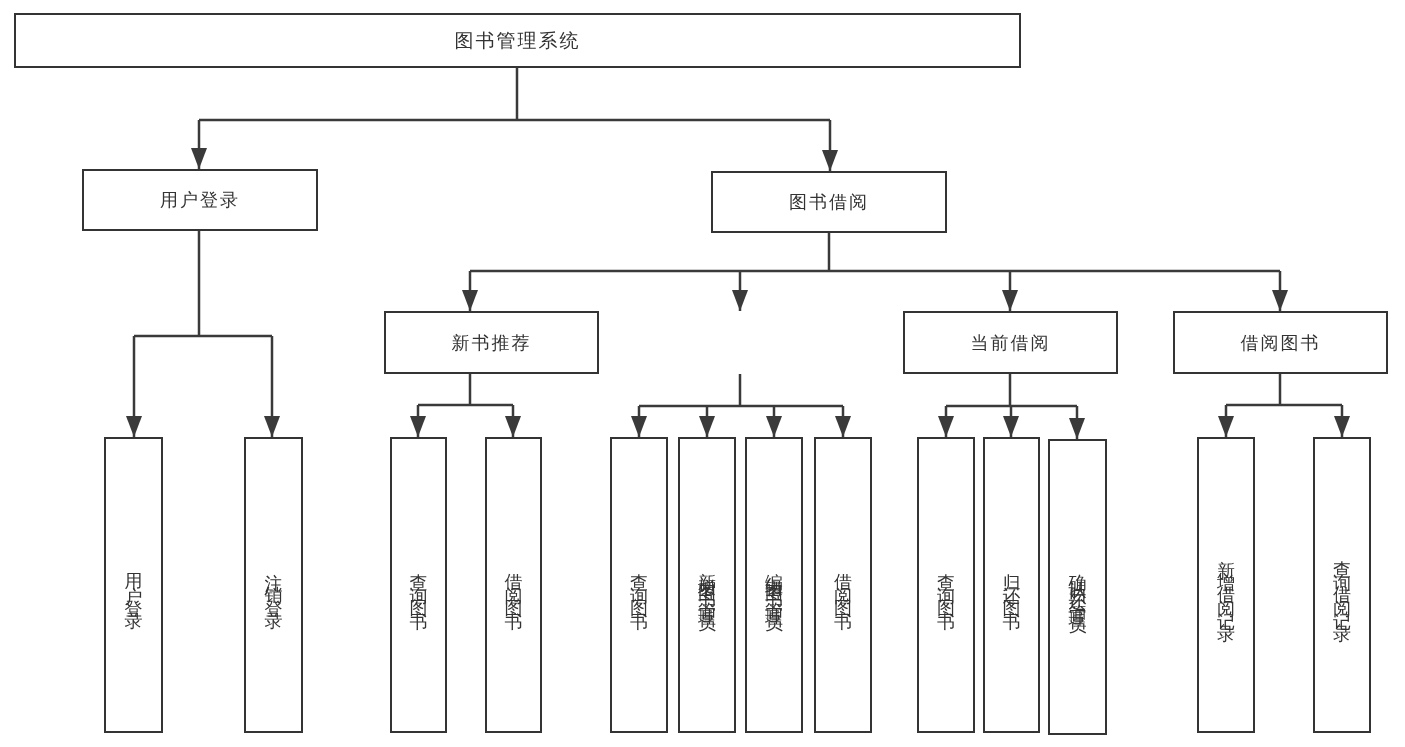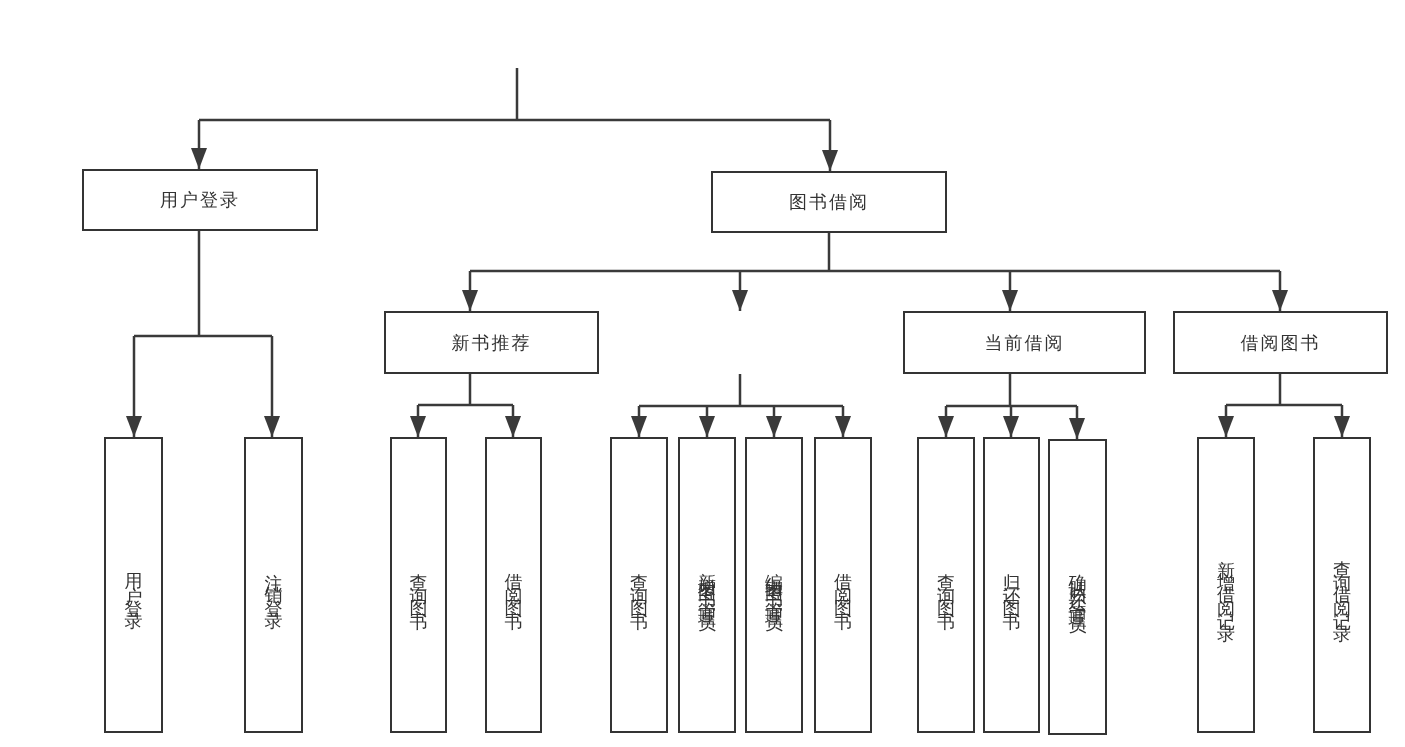--- a/index.html
+++ b/index.html
@@ -65,32 +65,35 @@
     <path class="wire" d="M1010,374 V406 M946,406 H1077"></path>
     <path class="wire" d="M946,406 V437" marker-end="url(#ah)"></path>
     <path class="wire" d="M1011,406 V437" marker-end="url(#ah)"></path>
     <path class="wire" d="M1077,406 V439" marker-end="url(#ah)"></path>
 
     <path class="wire" d="M1280,374 V405 M1226,405 H1342"></path>
     <path class="wire" d="M1226,405 V437" marker-end="url(#ah)"></path>
     <path class="wire" d="M1342,405 V437" marker-end="url(#ah)"></path>
   </svg>
 
+  <div class="node h root" style="left:14px;top:13px;width:1007px;height:55px">
+    <span>图书管理系统</span>
+  </div>
 
   <div class="node h" style="left:82px;top:169px;width:236px;height:62px">
     <span>用户登录</span>
   </div>
   <div class="node h" style="left:711px;top:171px;width:236px;height:62px">
     <span>图书借阅</span>
   </div>
 
   <div class="node h" style="left:384px;top:311px;width:215px;height:63px">
     <span>新书推荐</span>
   </div>
-  <div class="node h" style="left:903px;top:311px;width:243px;height:63px">
+  <div class="node h" style="left:903px;top:311px;width:215px;height:63px">
     <span>当前借阅</span>
   </div>
   <div class="node h" style="left:1173px;top:311px;width:215px;height:63px">
     <span>借阅图书</span>
   </div>
 
   <div class="node v" style="left:104px;top:437px;width:59px;height:296px">
     <span>用户登录</span>
   </div>
   <div class="node v" style="left:244px;top:437px;width:59px;height:296px">

